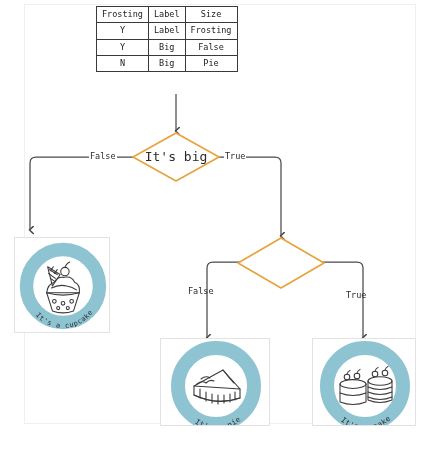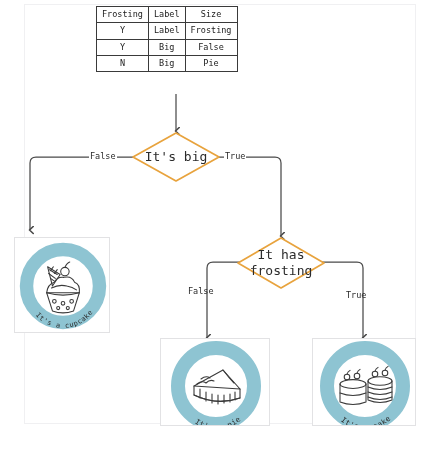--- a/index.html
+++ b/index.html
@@ -174,22 +174,20 @@
       <svg class="dshape" viewBox="0 0 90 52">
         <polygon points="45,2 88,26 45,50 2,26" fill="#ffffff" stroke="#e8a33d" stroke-width="1.7" stroke-linejoin="round"></polygon>
       </svg>
       <div class="dlabel">It's big</div>
     </div>
 
     <div class="diamond" style="left:236px; top:236px; width:90px; height:54px;">
       <svg class="dshape" viewBox="0 0 90 54">
         <polygon points="45,2 88,27 45,52 2,27" fill="#ffffff" stroke="#e8a33d" stroke-width="1.7" stroke-linejoin="round"></polygon>
       </svg>
-      <div class="dlabel">It has
-frosting</div>
     </div>
 
     <div class="edge-label boxed" style="left:89px; top:151px;">False</div>
 
     <div class="edge-label boxed" style="left:224px; top:151px;">True</div>
 
     <div class="edge-label" style="left:188px; top:286px;">False</div>
 
     <div class="edge-label" style="left:346px; top:290px;">True</div>
 

